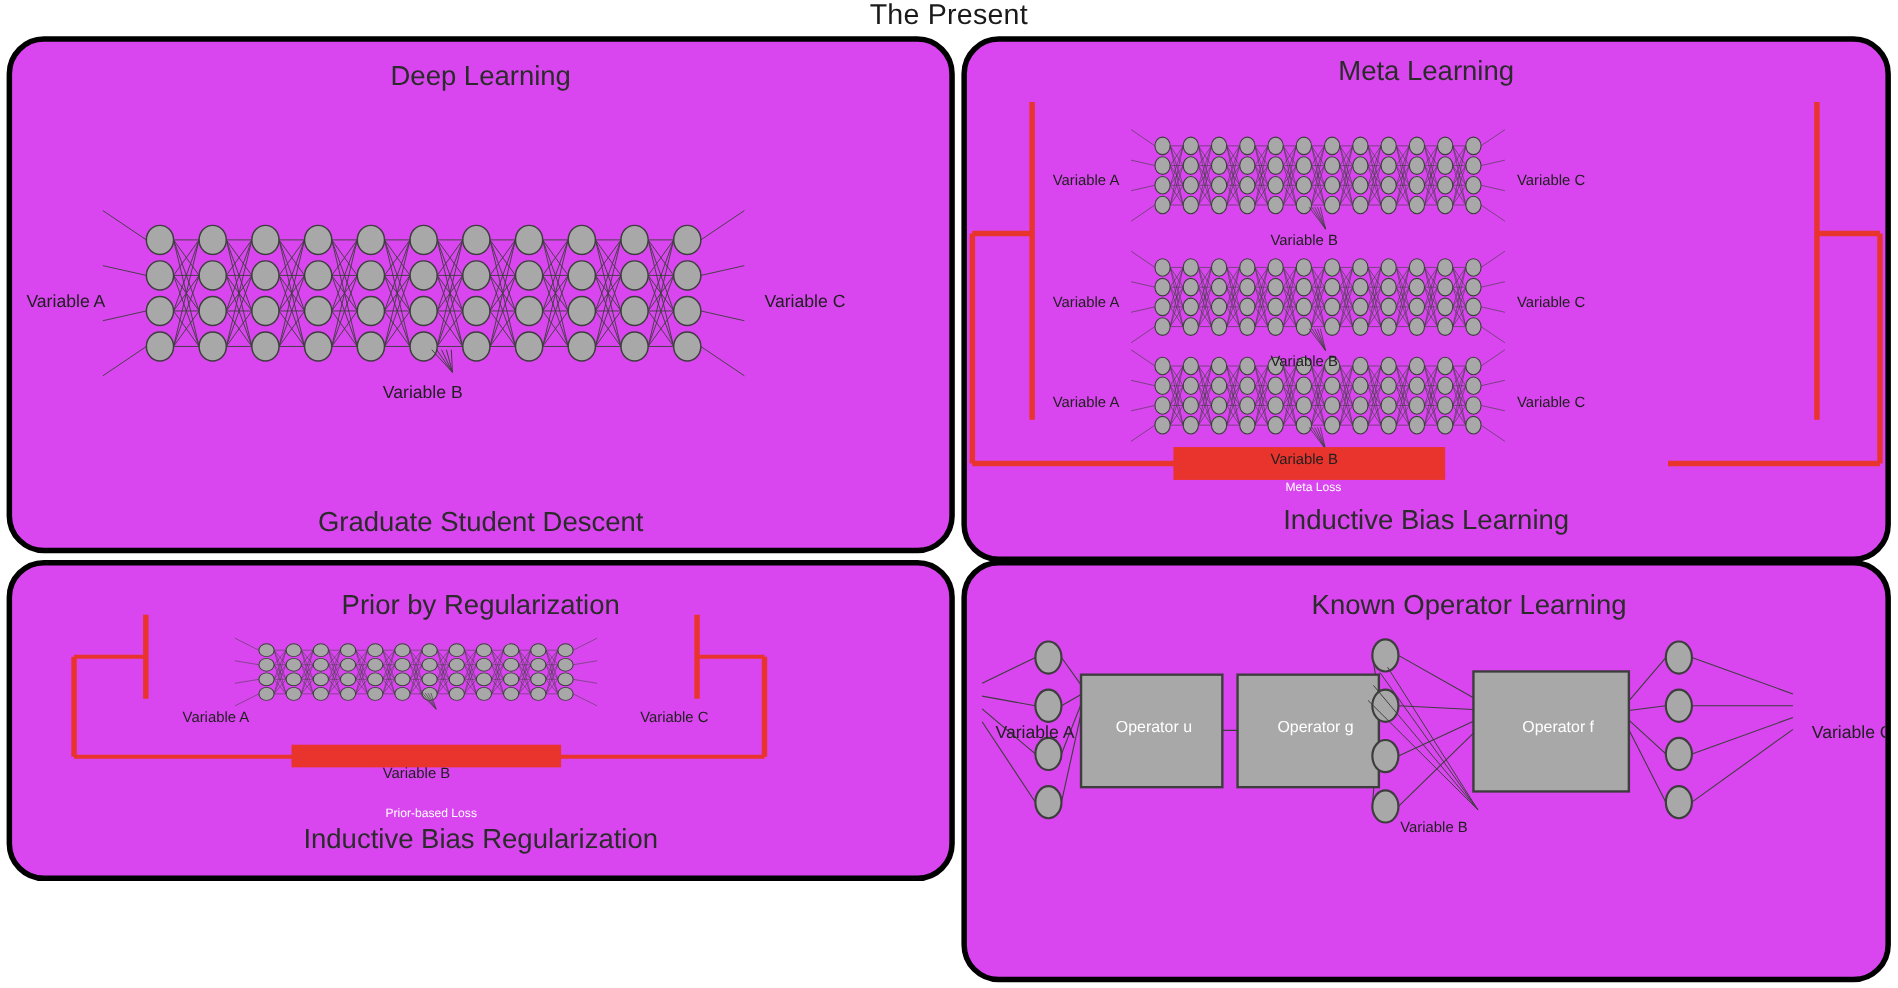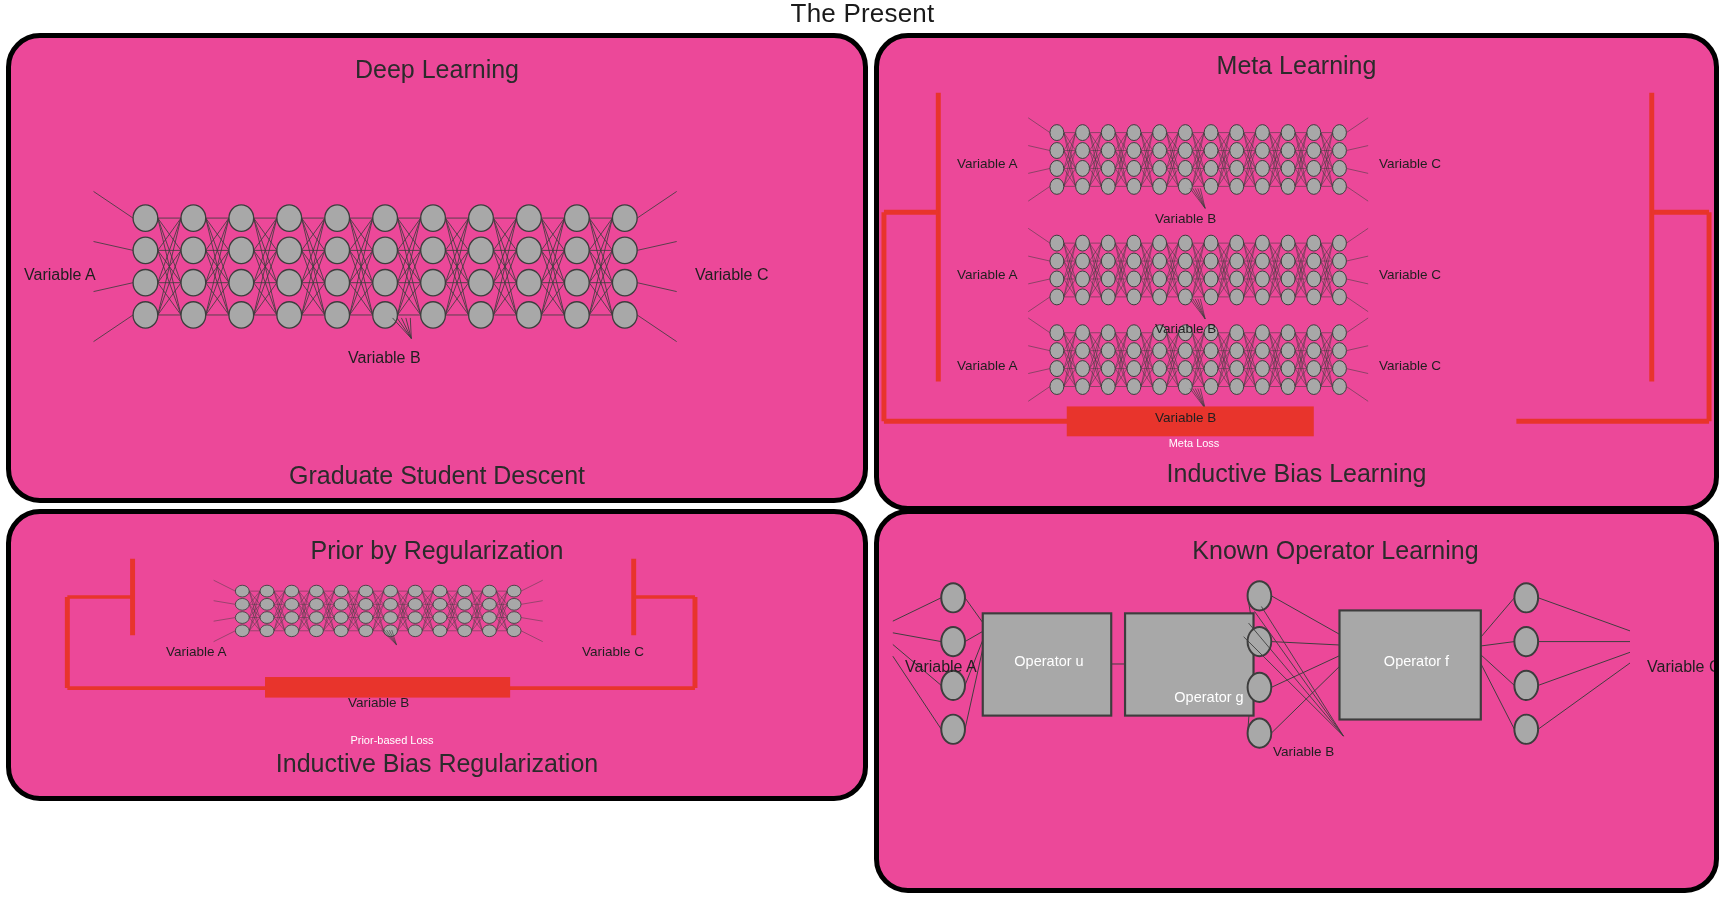--- a/index.html
+++ b/index.html
@@ -18,21 +18,21 @@
     color:#1a1a1a;
     letter-spacing:.2px;
   }
   #grid{
     position:absolute;
     top:33px;left:6px;
     width:1713px;height:860px;
   }
   .panel{
     position:absolute;
-    background:#ec4899;
+    background:#d946ef;
     border:5px solid #000000;
     border-radius:34px;
     box-sizing:border-box;
     overflow:hidden;
   }
   #panel-deep-learning   {left:0px;   top:0px;   width:862px; height:470px;}
   #panel-meta-learning   {left:868px; top:0px;   width:845px; height:478px;}
   #panel-prior-reg       {left:0px;   top:476px; width:862px; height:292px;}
   #panel-known-operator  {left:868px; top:476px; width:845px; height:384px;}
 
@@ -1384,18 +1384,18 @@
         <line x1="470" y1="228" x2="380" y2="100" stroke="#3d3d3d" stroke-width="0.9"></line>
         <line x1="470" y1="228" x2="374" y2="112" stroke="#3d3d3d" stroke-width="0.9"></line>
         <line x1="470" y1="228" x2="369" y2="126" stroke="#3d3d3d" stroke-width="0.9"></line>
       </svg>
 
     <div class="varlabel big" style="left:26px;  top:144px;">Variable A</div>
     <div class="varlabel big" style="left:768px; top:144px;">Variable C</div>
     <div class="varlabel" style="left:394px; top:230px;">Variable B</div>
 
     <div class="op-label" style="left:105px; top:139px; width:130px;">Operator u</div>
-    <div class="op-label" style="left:265px; top:139px; width:130px;margin-top:36px;">Operator g</div>
+    <div class="op-label" style="left:252px; top:139px; width:130px;">Operator g</div>
     <div class="op-label" style="left:466px; top:139px; width:143px;">Operator f</div>
 
   </div>
 
 </div>
 
 </body></html>

